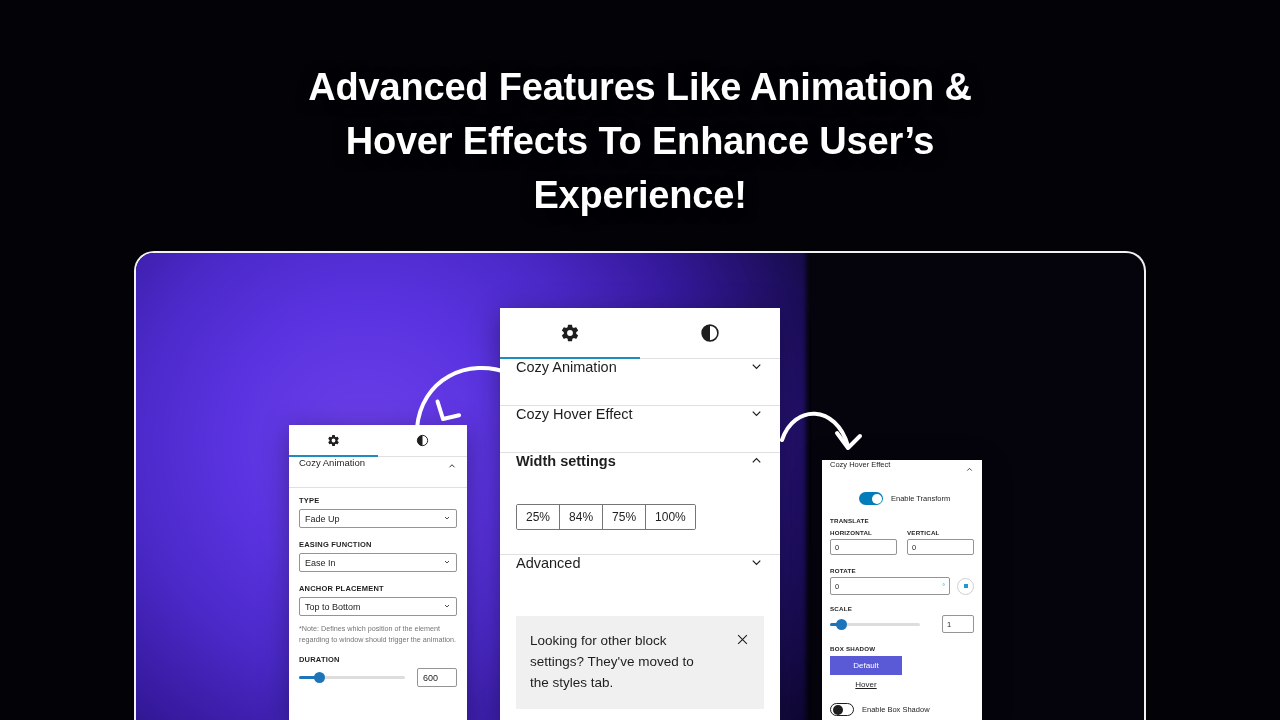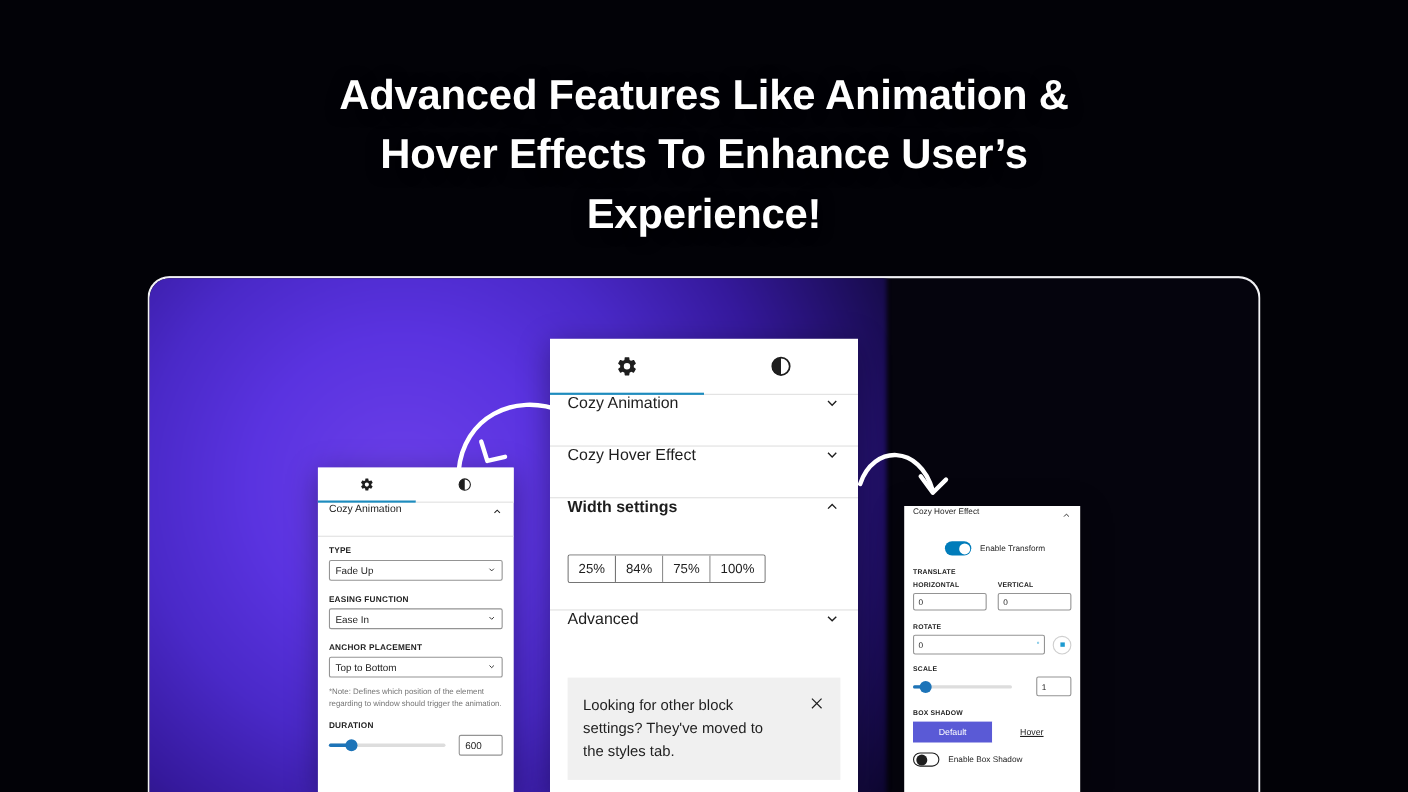--- a/index.html
+++ b/index.html
@@ -140,21 +140,21 @@
   .seg { display: inline-flex; border: 1px solid #757575; border-radius: 2px; overflow: hidden; }
   .seg > div {
     border-right: 1px solid #757575;
     color: #1e1e1e;
     text-align: center;
     background: #fff;
     cursor: pointer;
   }
   .seg > div:last-child { border-right: none; }
 
-  .segbtns { display: flex; }
+  .segbtns { display: flex; flex-direction: column; }
   .segbtns > div { text-align: center; cursor: pointer; }
   .segbtns > div.sel { background: #5a5ad6; color: #fff; }
   .segbtns > div.unsel { background: #fff; color: #1e1e1e; text-decoration: underline; }
 
   .notice {
     background: #f0f0f0;
     color: #1e1e1e;
     display: flex;
     align-items: flex-start;
     justify-content: space-between;

